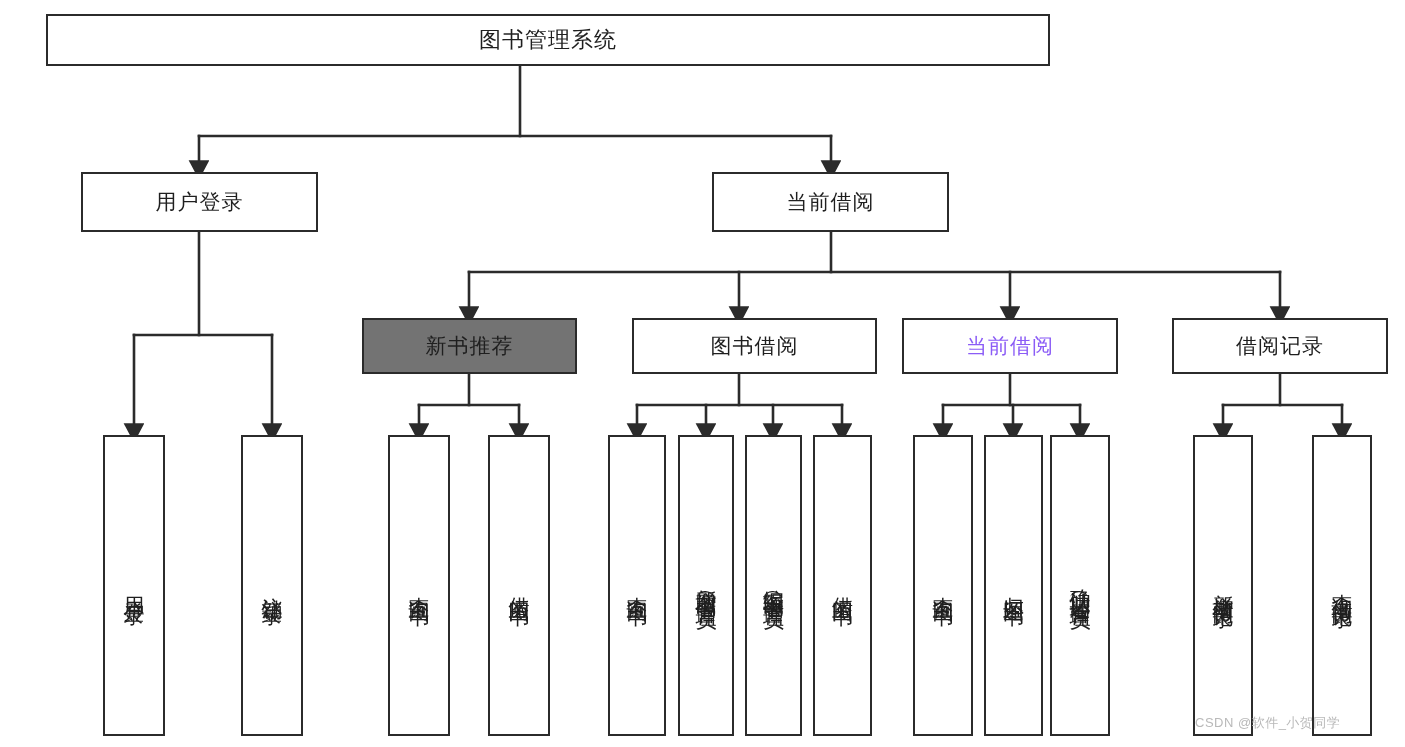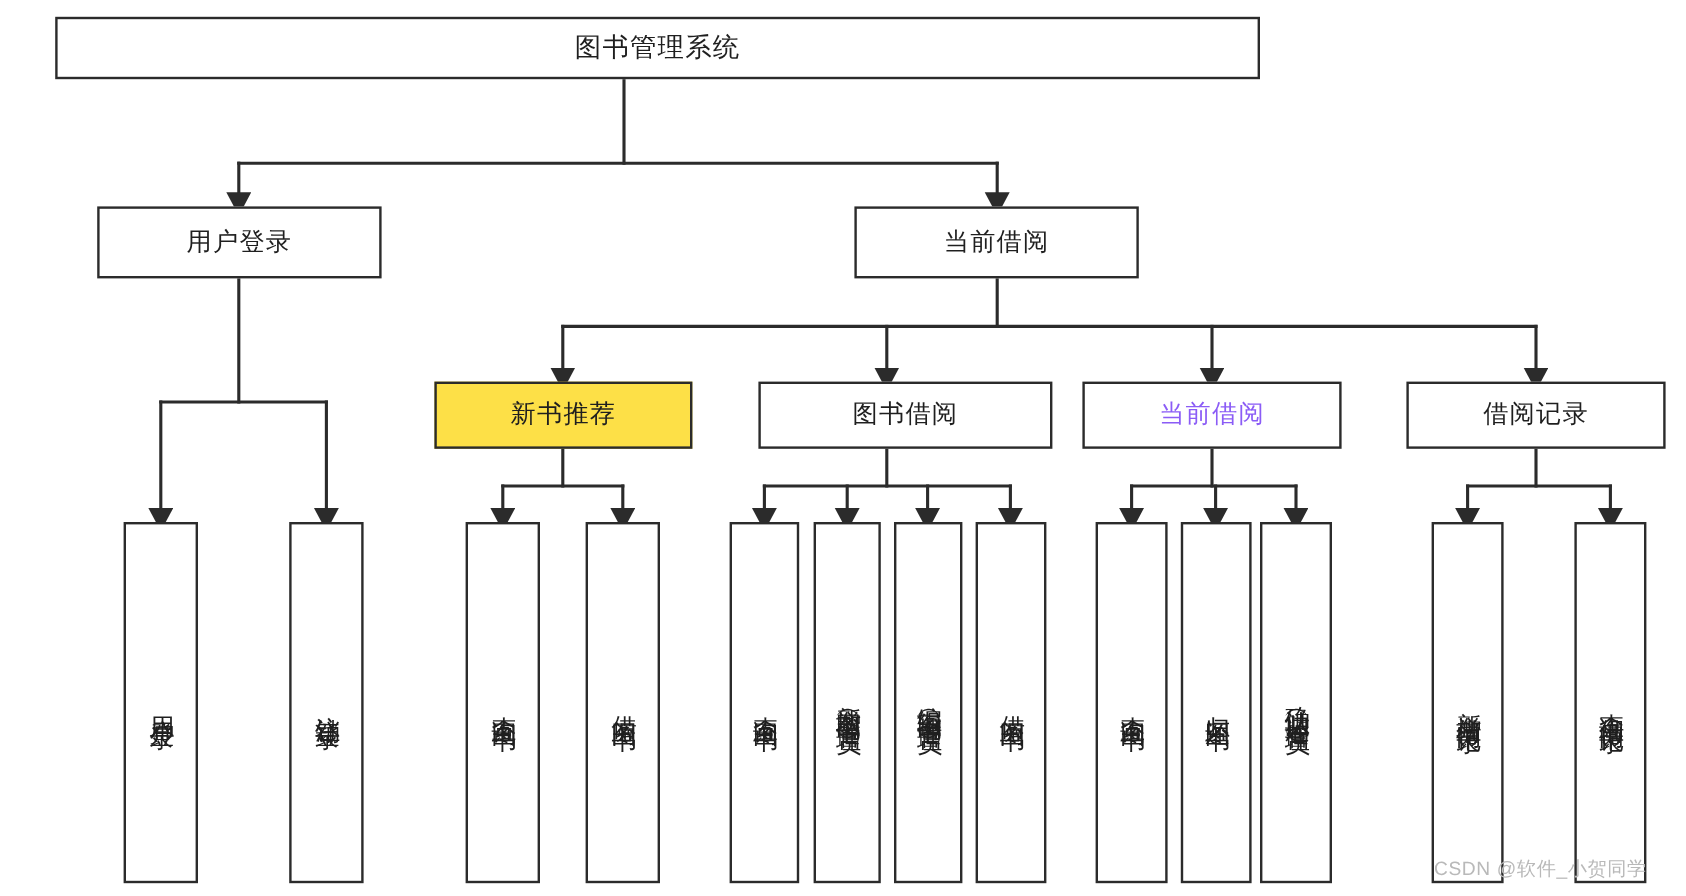--- a/index.html
+++ b/index.html
@@ -48,21 +48,21 @@
     line-height: 1.15;
     padding: 6px 0;
     white-space: nowrap;
   }
   #title-node {
     font-size: 22px;
     margin-left: 28px;
   }
   .watermark {
     position: absolute;
-    font-size: 16px;
+    font-size: 13px;
     color: #b9b9b9;
     white-space: nowrap;
     z-index: 5;
     letter-spacing: 0.5px;
   }
 </style>
 </head>
 <body>
 
 <div id="canvas">
@@ -115,21 +115,21 @@
       <path d="M1223,405 L1223,429" marker-end="url(#arrow)"></path>
       <path d="M1342,405 L1342,429" marker-end="url(#arrow)"></path>
     </g>
   </svg>
 
   <div class="node h" id="title-node" style="left: 18px; top: 14px; width: 1004px; height: 52px; border-color: rgb(43, 43, 43); color: rgb(31, 31, 31); background: rgb(255, 255, 255);">图书管理系统</div>
 
   <div class="node h" style="left: 81px; top: 172px; width: 237px; height: 60px; border-color: rgb(43, 43, 43); color: rgb(31, 31, 31); background: rgb(255, 255, 255);">用户登录</div>
   <div class="node h" style="left: 712px; top: 172px; width: 237px; height: 60px; border-color: rgb(43, 43, 43); color: rgb(31, 31, 31); background: rgb(255, 255, 255);">当前借阅</div>
 
-  <div class="node h" style="left: 362px; top: 318px; width: 215px; height: 56px; border-color: rgb(43, 43, 43); color: rgb(31, 31, 31); background: #fde047;">新书推荐</div>
+  <div class="node h" style="left: 362px; top: 318px; width: 215px; height: 56px; border-color: rgb(43, 43, 43); color: rgb(31, 31, 31); background: #737373;">新书推荐</div>
   <div class="node h" style="left: 632px; top: 318px; width: 245px; height: 56px; border-color: rgb(43, 43, 43); color: rgb(31, 31, 31); background: rgb(255, 255, 255);">图书借阅</div>
   <div class="node h" style="left: 902px; top: 318px; width: 216px; height: 56px; border-color: rgb(43, 43, 43); color: #8b5cf6; background: rgb(255, 255, 255);">当前借阅</div>
   <div class="node h" style="left: 1172px; top: 318px; width: 216px; height: 56px; border-color: rgb(43, 43, 43); color: rgb(31, 31, 31); background: rgb(255, 255, 255); text-align: center;">借阅记录</div>
 
   <div class="node v" style="left: 103px; top: 435px; width: 62px; height: 301px; border-color: rgb(43, 43, 43); color: rgb(31, 31, 31); background: rgb(255, 255, 255);">用户登录</div>
   <div class="node v" style="left: 241px; top: 435px; width: 62px; height: 301px; border-color: rgb(43, 43, 43); color: rgb(31, 31, 31); background: rgb(255, 255, 255);">注销登录</div>
   <div class="node v" style="left: 388px; top: 435px; width: 62px; height: 301px; border-color: rgb(43, 43, 43); color: rgb(31, 31, 31); background: rgb(255, 255, 255);">查询图书</div>
   <div class="node v" style="left: 488px; top: 435px; width: 62px; height: 301px; border-color: rgb(43, 43, 43); color: rgb(31, 31, 31); background: rgb(255, 255, 255);">借阅图书</div>
   <div class="node v" style="left: 608px; top: 435px; width: 58px; height: 301px; border-color: rgb(43, 43, 43); color: rgb(31, 31, 31); background: rgb(255, 255, 255);">查询图书</div>
   <div class="node v" style="left: 678px; top: 435px; width: 56px; height: 301px; border-color: rgb(43, 43, 43); color: rgb(31, 31, 31); background: rgb(255, 255, 255);">新增图书（管理员）</div>

